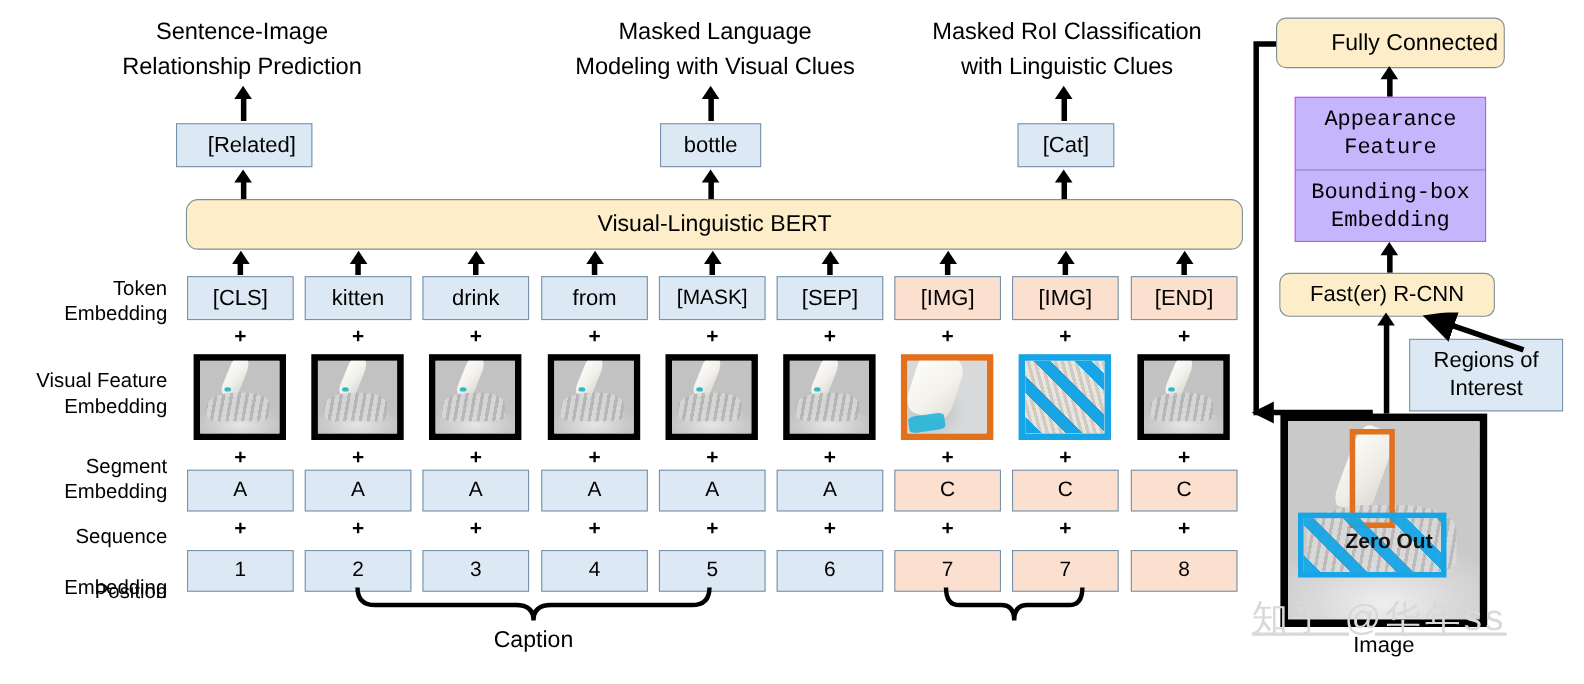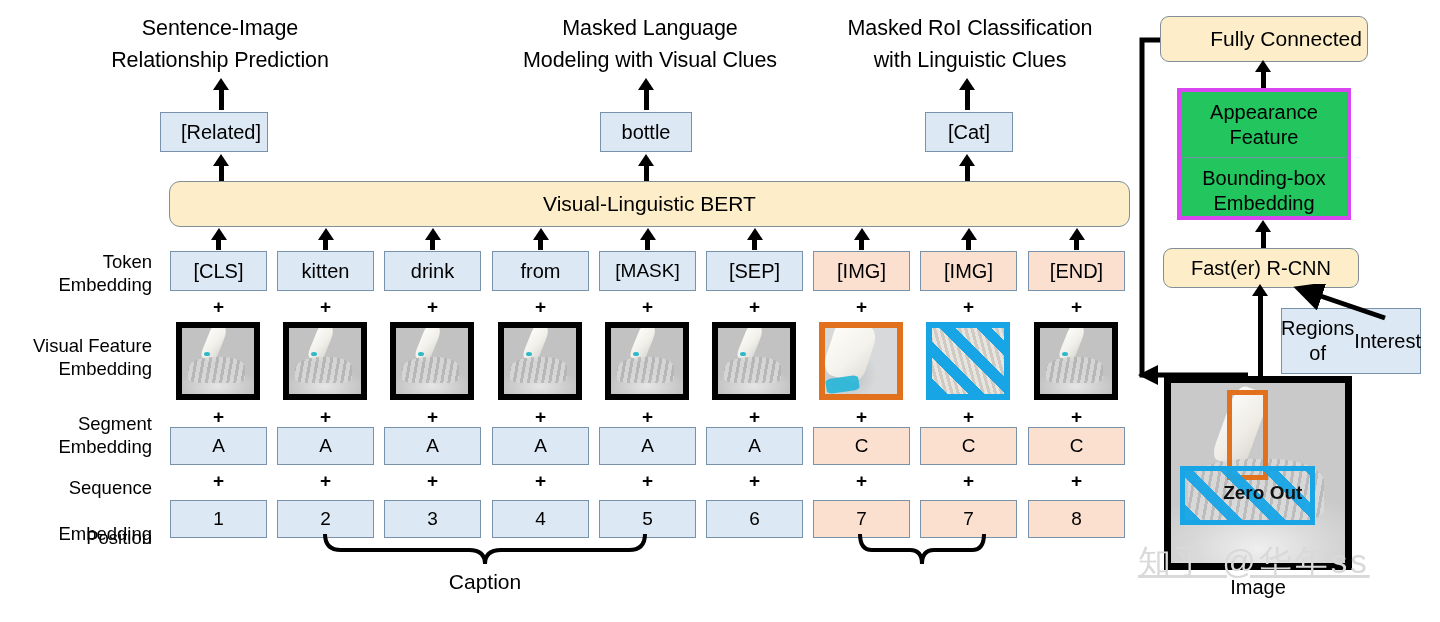--- a/index.html
+++ b/index.html
@@ -77,21 +77,21 @@
   #bigimg .scene:after{content:"";position:absolute;left:10%;top:42%;width:78%;height:34%;
       background:repeating-linear-gradient(100deg,#b8b8b8 0 3px,#dadada 3px 8px);border-radius:42% 38% 16% 16%;opacity:.85;}
   .roi-orange{position:absolute;border:5px solid #e2711d;box-sizing:border-box;}
   .roi-cyan{position:absolute;border:5px solid #17a5e6;box-sizing:border-box;
       background:repeating-linear-gradient(45deg,rgba(23,165,230,.95) 0 11px,rgba(255,255,255,0) 11px 30px);}
   .zeroout{position:absolute;font-weight:bold;font-size:19px;color:#111;}
 
   .watermark{position:absolute;color:#d9d9d9;font-size:33px;letter-spacing:3px;white-space:nowrap;user-select:none;}
 
   
-  .stackbox{background:#22c55e;border:4px solid #d946ef;box-sizing:border-box;}
+  .stackbox{background:#c4b5fd;border:1px solid #d946ef;box-sizing:border-box;font-family:Liberation Mono, monospace;}
   .stackdiv{border-top:1px solid #7792aa;}
 </style>
 </head>
 <body>
 
 <div id="root">
 
   <div class="abs ctr title" style="left:80px;top:14px;width:280px;height:28px;">Sentence-Image</div>
   <div class="abs ctr title" style="left:60px;top:46px;width:320px;height:28px;">Relationship Prediction</div>
 
@@ -101,21 +101,21 @@
   <div class="abs ctr title" style="left:800px;top:14px;width:340px;height:28px;">Masked RoI Classification</div>
   <div class="abs ctr title" style="left:810px;top:46px;width:320px;height:28px;text-align:center;">with Linguistic Clues</div>
 
   <div class="varrow" style="left:219px;top:88px;height:22px;"></div>
   <div class="vhead" style="left:213px;top:78px;"></div>
   <div class="varrow" style="left:644px;top:88px;height:22px;"></div>
   <div class="vhead" style="left:638px;top:78px;"></div>
   <div class="varrow" style="left:965px;top:88px;height:22px;"></div>
   <div class="vhead" style="left:959px;top:78px;"></div>
 
-  <div class="abs ctr box-blue tokentxt" style="left:160px;top:112px;width:108px;height:40px;padding-left:14px;">[Related]</div>
+  <div class="abs ctr box-blue tokentxt" style="left:160px;top:112px;width:124px;height:40px;padding-left:14px;">[Related]</div>
   <div class="abs ctr box-blue tokentxt" style="left:600px;top:112px;width:92px;height:40px;">bottle</div>
   <div class="abs ctr box-blue tokentxt" style="left:925px;top:112px;width:88px;height:40px;">[Cat]</div>
 
   <div class="varrow" style="left:219px;top:164px;height:18px;"></div>
   <div class="vhead" style="left:213px;top:154px;"></div>
   <div class="varrow" style="left:644px;top:164px;height:18px;"></div>
   <div class="vhead" style="left:638px;top:154px;"></div>
   <div class="varrow" style="left:965px;top:164px;height:18px;"></div>
   <div class="vhead" style="left:959px;top:154px;"></div>
 
@@ -288,21 +288,21 @@
       <span>Bounding-box</span>
       <span>Embedding</span>
     </div>
   </div>
 
   <div class="varrow" style="left:1261px;top:230px;height:18px;"></div>
   <div class="vhead" style="left:1255px;top:220px;"></div>
 
   <div class="abs ctr box-yellow" style="left:1163px;top:248px;width:196px;height:40px;font-size:20px;">Fast(er) R-CNN</div>
 
-  <div class="abs ctr box-blue" style="left:1281px;top:308px;width:140px;height:66px;flex-direction:row;font-size:20px;line-height:25px;">
+  <div class="abs ctr box-blue" style="left:1281px;top:308px;width:140px;height:66px;flex-direction:column;font-size:20px;line-height:25px;">
     <span>Regions of</span>
     <span>Interest</span>
   </div>
 
   <svg class="abs" style="left:1290px;top:284px;width:110px;height:40px;">
     <defs>
         <marker id="ah" markerWidth="6" markerHeight="6" refX="4.6" refY="3" orient="auto">
       <path d="M0,0 L6,3 L0,6 z" fill="#000"></path>
         </marker>
       </defs>

